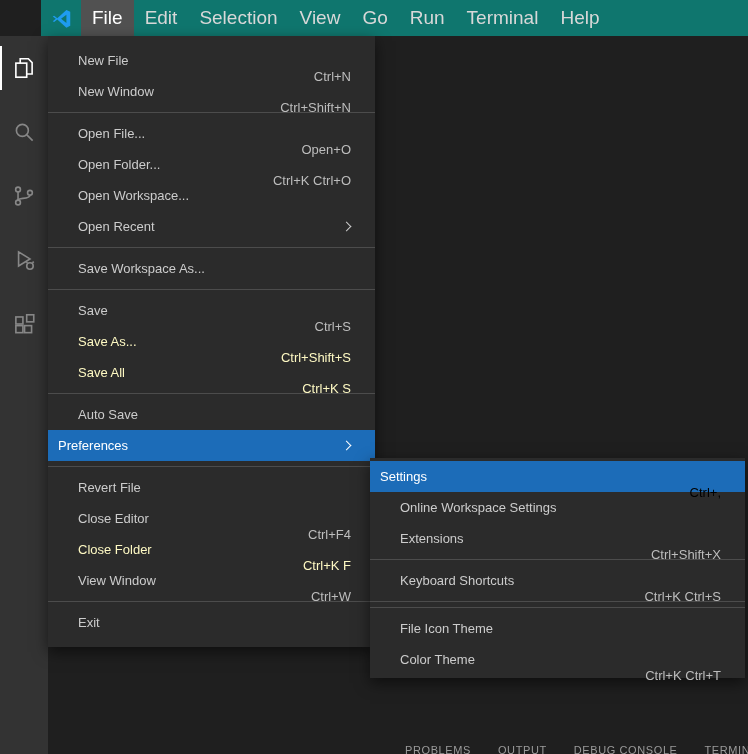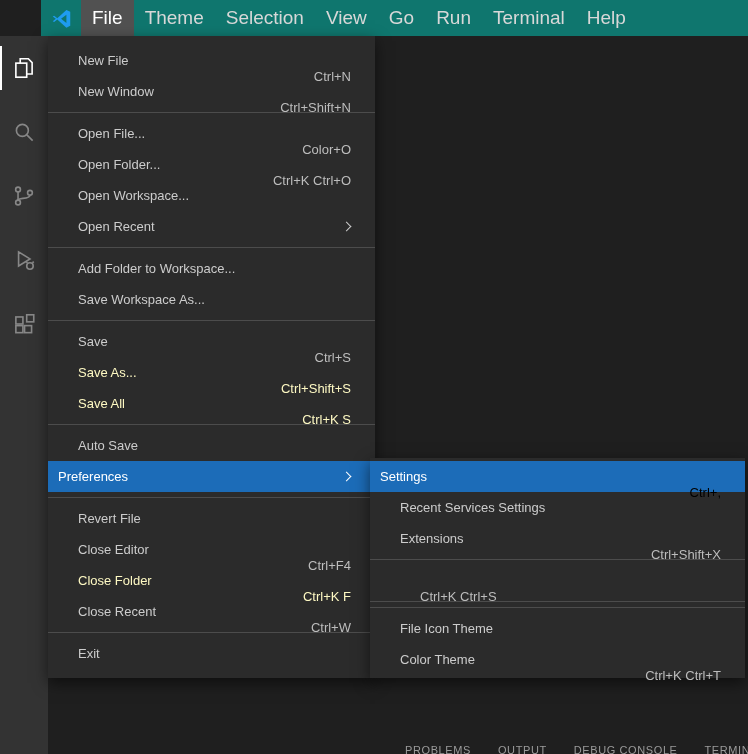--- a/index.html
+++ b/index.html
@@ -70,21 +70,21 @@
 <div class="menubar">
   <div class="logo-wrap">
     <svg width="21" height="21" viewBox="0 0 24 24">
       <path style="fill:var(--logo_blue,#1f9cf0)" fill-rule="evenodd" d="M17.6 2.2 L7.2 11.7 3.6 8.9 2 9.7 5.5 12.4 2 15.1 3.6 15.9 7.2 13.1 17.6 22.6 22 20.4 V4.4 Z M17.6 7.6 v9.6 L11.5 12.4 Z"></path>
     </svg>
   </div>
   <div class="mb-item active">
       <span>File</span>
     </div>
   <div class="mb-item">
-      <span>Theme</span>
+      <span>Edit</span>
     </div>
   <div class="mb-item">
       <span>Selection</span>
     </div>
   <div class="mb-item">
       <span>View</span>
     </div>
   <div class="mb-item">
       <span>Go</span>
     </div>
@@ -144,37 +144,34 @@
     <span class="lab">New File</span>
     <span class="sc">Ctrl+N</span>
   </div>
   <div class="mi">
     <span class="lab">New Window</span>
     <span class="sc">Ctrl+Shift+N</span>
   </div>
   <div class="sep"></div>
   <div class="mi">
     <span class="lab">Open File...</span>
-    <span class="sc">Color+O</span>
+    <span class="sc">Open+O</span>
   </div>
   <div class="mi">
     <span class="lab">Open Folder...</span>
     <span class="sc">Ctrl+K Ctrl+O</span>
   </div>
   <div class="mi">
     <span class="lab">Open Workspace...</span>
   </div>
   <div class="mi">
     <span class="lab">Open Recent</span>
     <span class="chev"></span>
   </div>
   <div class="sep"></div>
-  <div class="mi">
-    <span class="lab">Add Folder to Workspace...</span>
-  </div>
   <div class="mi">
     <span class="lab">Save Workspace As...</span>
   </div>
   <div class="sep"></div>
   <div class="mi">
     <span class="lab">Save</span>
     <span class="sc">Ctrl+S</span>
   </div>
   <div class="mi disabled">
     <span class="lab">Save As...</span>
@@ -198,43 +195,44 @@
   </div>
   <div class="mi">
     <span class="lab">Close Editor</span>
     <span class="sc">Ctrl+F4</span>
   </div>
   <div class="mi disabled">
     <span class="lab">Close Folder</span>
     <span class="sc">Ctrl+K F</span>
   </div>
   <div class="mi">
-    <span class="lab">Close Recent</span>
+    <span class="lab">View Window</span>
     <span class="sc">Ctrl+W</span>
   </div>
   <div class="sep"></div>
   <div class="mi">
     <span class="lab">Exit</span>
   </div>
 </div>
 
 <div class="menu sub-menu">
   <div class="mi sel">
     <span class="lab">Settings</span>
     <span class="sc">Ctrl+,</span>
   </div>
   <div class="mi">
-    <span class="lab">Recent Services Settings</span>
+    <span class="lab">Online Workspace Settings</span>
   </div>
   <div class="mi">
     <span class="lab">Extensions</span>
     <span class="sc">Ctrl+Shift+X</span>
   </div>
   <div class="sep"></div>
   <div class="mi">
+    <span class="lab">Keyboard Shortcuts</span>
     <span class="sc">Ctrl+K Ctrl+S</span>
   </div>
   <div class="sep"></div>
   <div class="sep"></div>
   <div class="mi">
     <span class="lab">File Icon Theme</span>
   </div>
   <div class="mi">
     <span class="lab">Color Theme</span>
     <span class="sc">Ctrl+K Ctrl+T</span>

